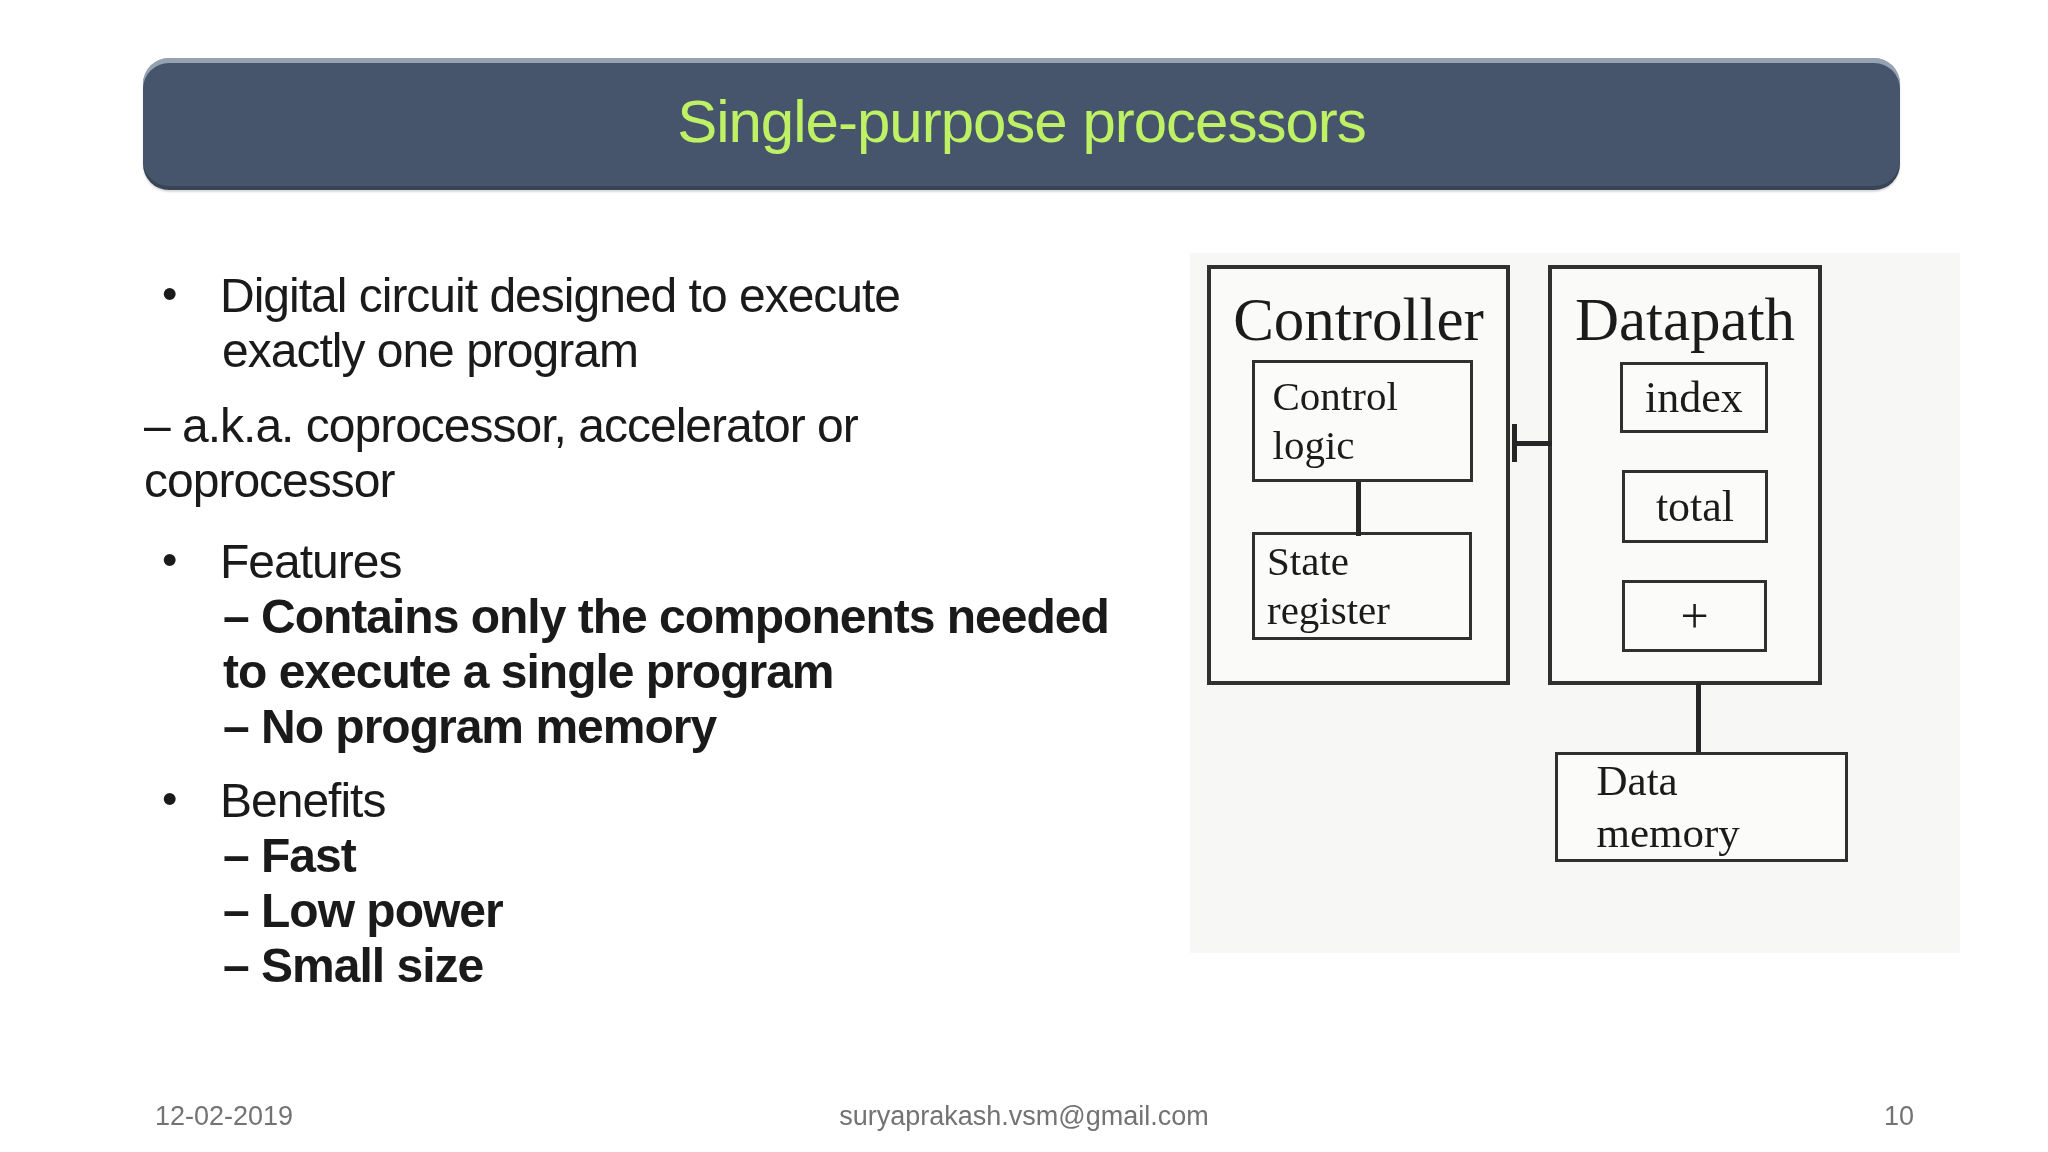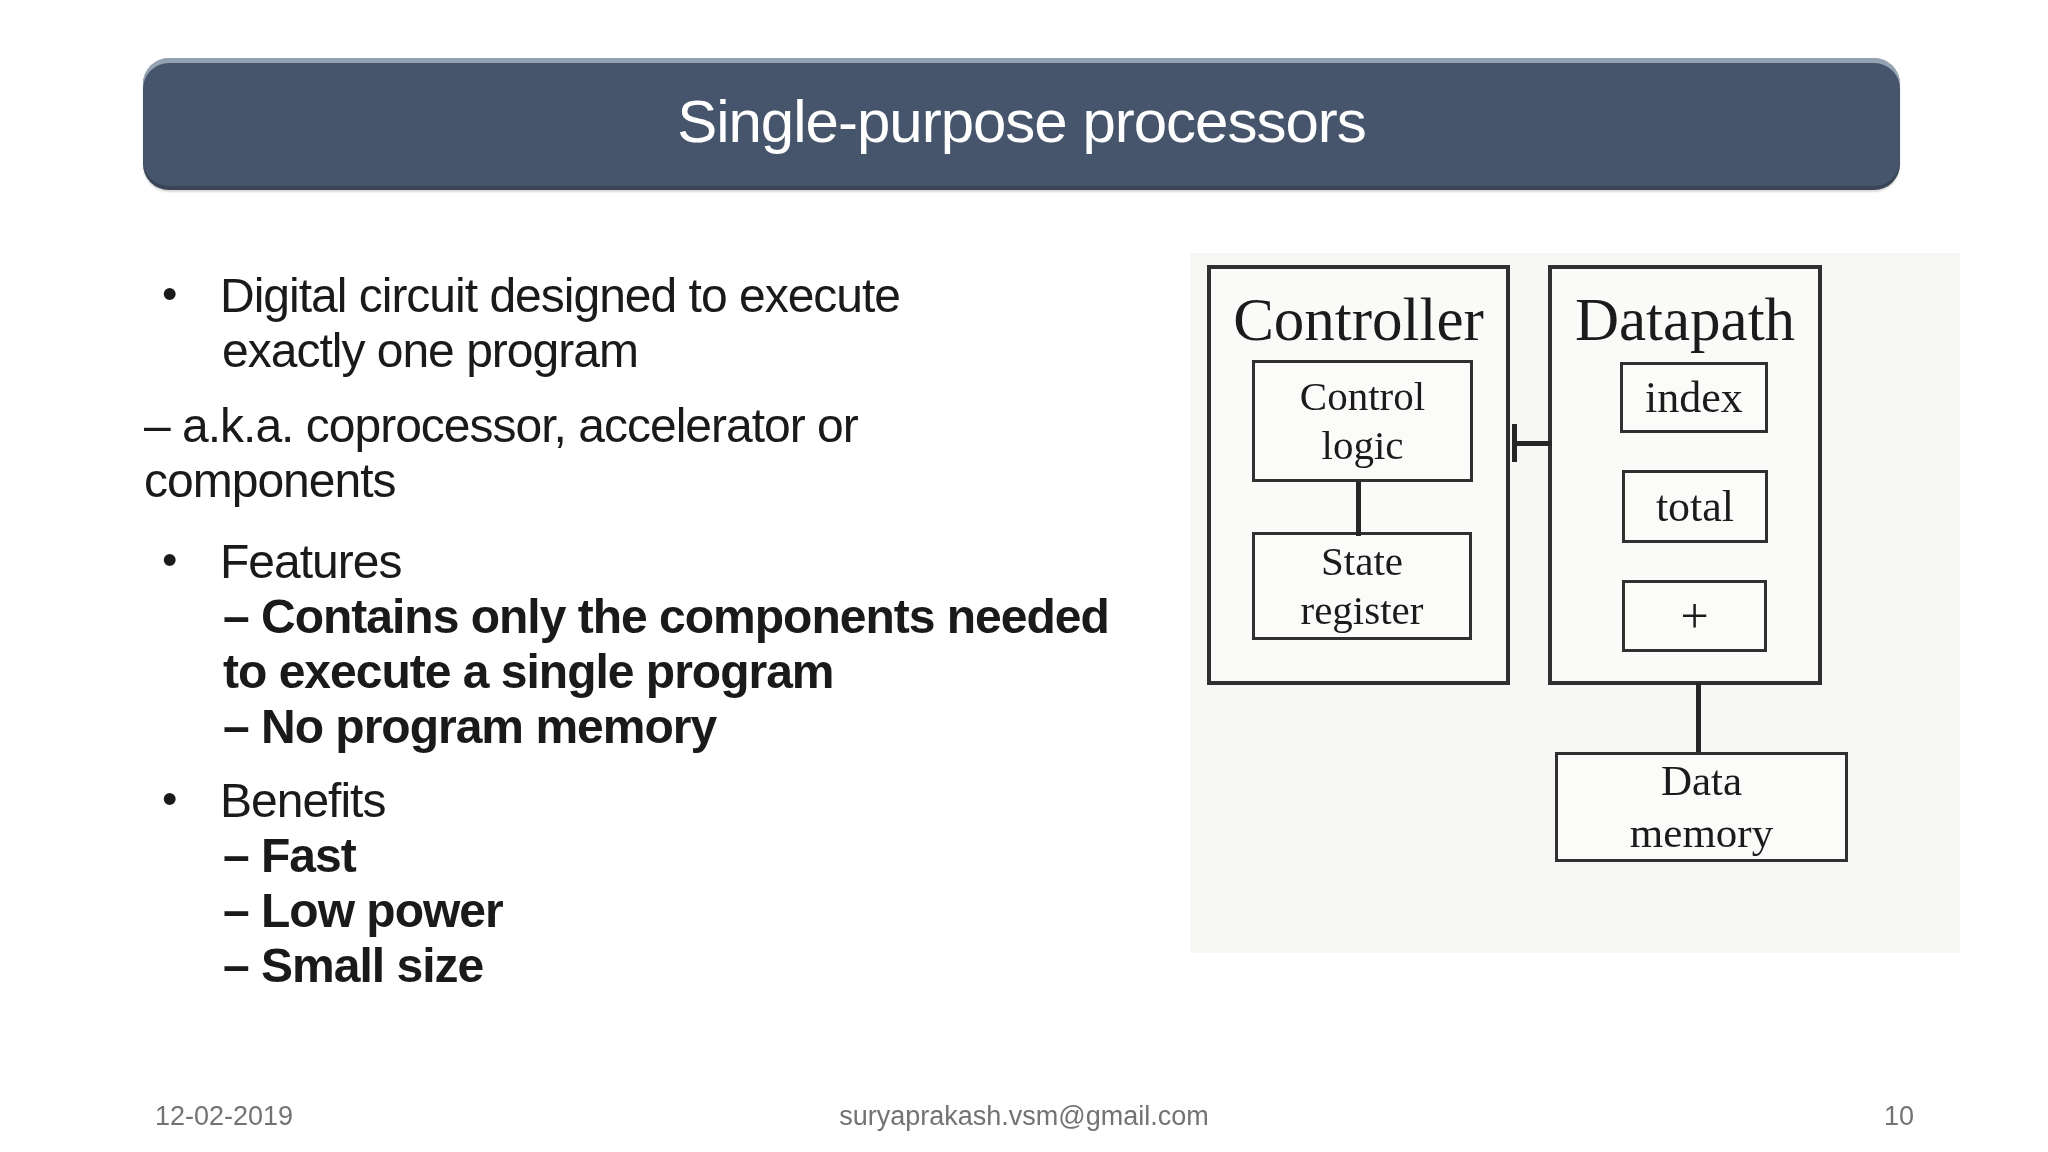--- a/index.html
+++ b/index.html
@@ -9,21 +9,21 @@
   .slide { position:absolute; inset:0; background:#ffffff; }
 
   
   .title-bar {
     position:absolute; left:143px; top:58px; width:1757px; height:132px;
     background:#46556b; border-radius:26px;
     box-shadow: inset 0 5px 0 rgba(215,225,235,.55), inset 0 -4px 0 rgba(0,0,0,.18), 0 2px 2px rgba(0,0,0,.15);
   }
   .title-text {
     width:100%; height:100%; line-height:128px; text-align:center;
-    color:#ffffff; font-size:60px; letter-spacing:-1px;
+    color:#bef264; font-size:60px; letter-spacing:-1px;
   }
 
   
   .content {
     position:absolute; left:144px; top:268px; width:980px;
     color:#1a1a1a; font-size:48px; letter-spacing:-1px;
   }
   .line { position:relative; line-height:55px; white-space:nowrap; }
   .line.b1  { padding-left:76px; }
   .line.b1c { padding-left:78px; }
@@ -34,21 +34,21 @@
   .gap2 { margin-top:26px; }
   .gap3 { margin-top:19px; }
 
   
   .diagram {
     position:absolute; left:1190px; top:253px; width:770px; height:700px;
     background:#f7f7f5; font-family:"Liberation Serif", serif; color:#1b1b1b;
   }
   .dbox { position:absolute; background:#fafaf8; border:4px solid #303030; }
   .dbox.inner { border-width:3px; background:#fbfbfa;
-    display:flex; align-items:center; justify-content:center; text-align:center; }
+    display:flex; align-items:center; justify-content:center; }
   .outer-label { position:absolute; top:16px; left:0; width:100%; text-align:center; font-size:61px; }
   .controller   { left:17px;  top:12px;  width:303px; height:420px; }
   .ctrl-logic   { left:62px;  top:107px; width:221px; height:122px; font-size:41px; line-height:49px; }
   .ctrl-logic span, .state-reg span, .datamem span { display:inline-block; max-width:180px; }
   .state-reg    { left:62px;  top:279px; width:220px; height:108px; font-size:41px; line-height:49px; }
   .state-reg span { max-width:190px; }
   .datapath     { left:358px; top:12px;  width:274px; height:420px; }
   .idx  { left:430px; top:109px; width:148px; height:71px; font-size:44px; }
   .tot  { left:432px; top:217px; width:146px; height:73px; font-size:44px; }
   .plus { left:432px; top:327px; width:145px; height:72px; font-size:50px; }
@@ -72,21 +72,21 @@
 <div class="slide">
 
   <div class="title-bar">
     <div class="title-text">Single-purpose processors</div>
   </div>
 
   <div class="content">
     <div class="line b1"><span class="bul">•</span><span>Digital circuit designed to execute</span></div>
     <div class="line b1c"><span>exactly one program</span></div>
     <div class="line flush gap1"><span>– a.k.a. coprocessor, accelerator or</span></div>
-    <div class="line flush"><span>components</span></div>
+    <div class="line flush"><span>coprocessor</span></div>
     <div class="line b1 gap2"><span class="bul">•</span><span>Features</span></div>
     <div class="line sub"><span>– Contains only the components needed</span></div>
     <div class="line sub"><span>to execute a single program</span></div>
     <div class="line sub"><span>– No program memory</span></div>
     <div class="line b1 gap3"><span class="bul">•</span><span>Benefits</span></div>
     <div class="line sub"><span>– Fast</span></div>
     <div class="line sub"><span>– Low power</span></div>
     <div class="line sub"><span>– Small size</span></div>
   </div>
 

